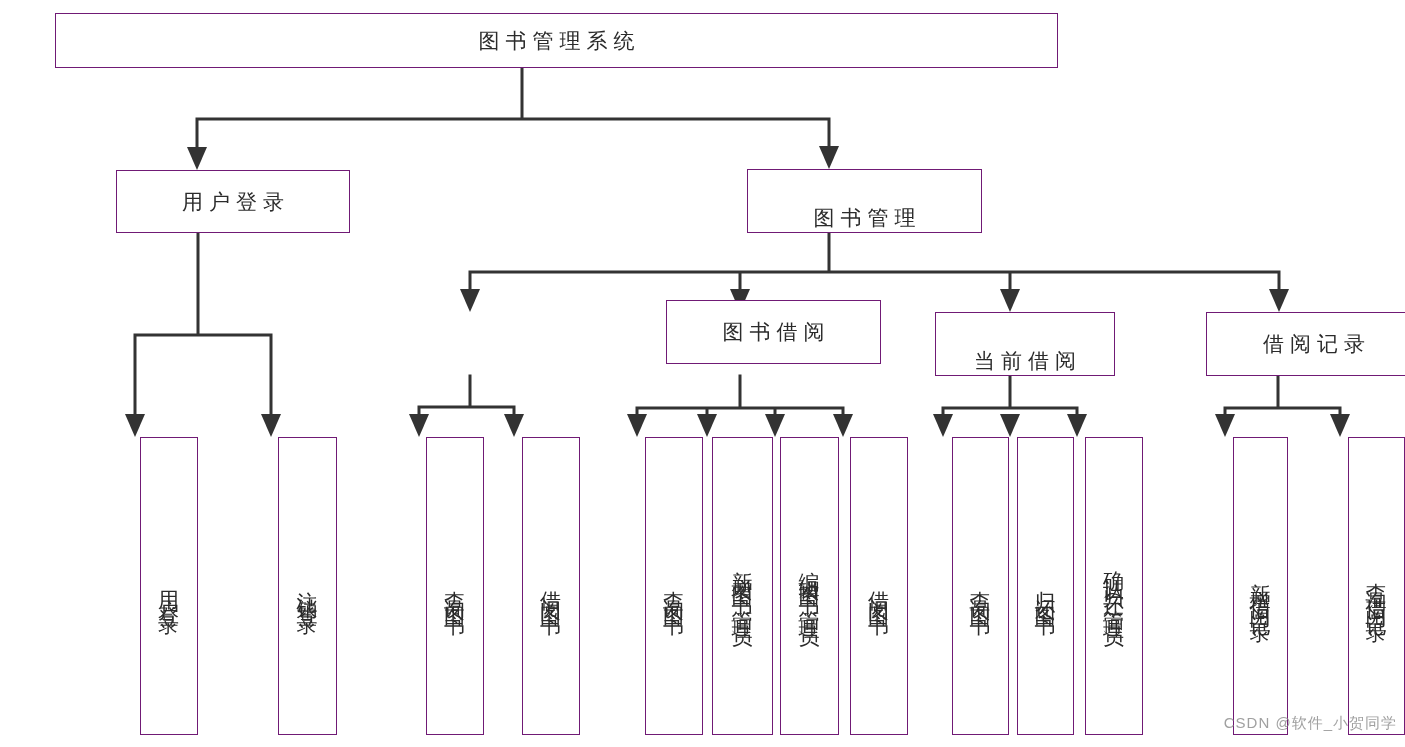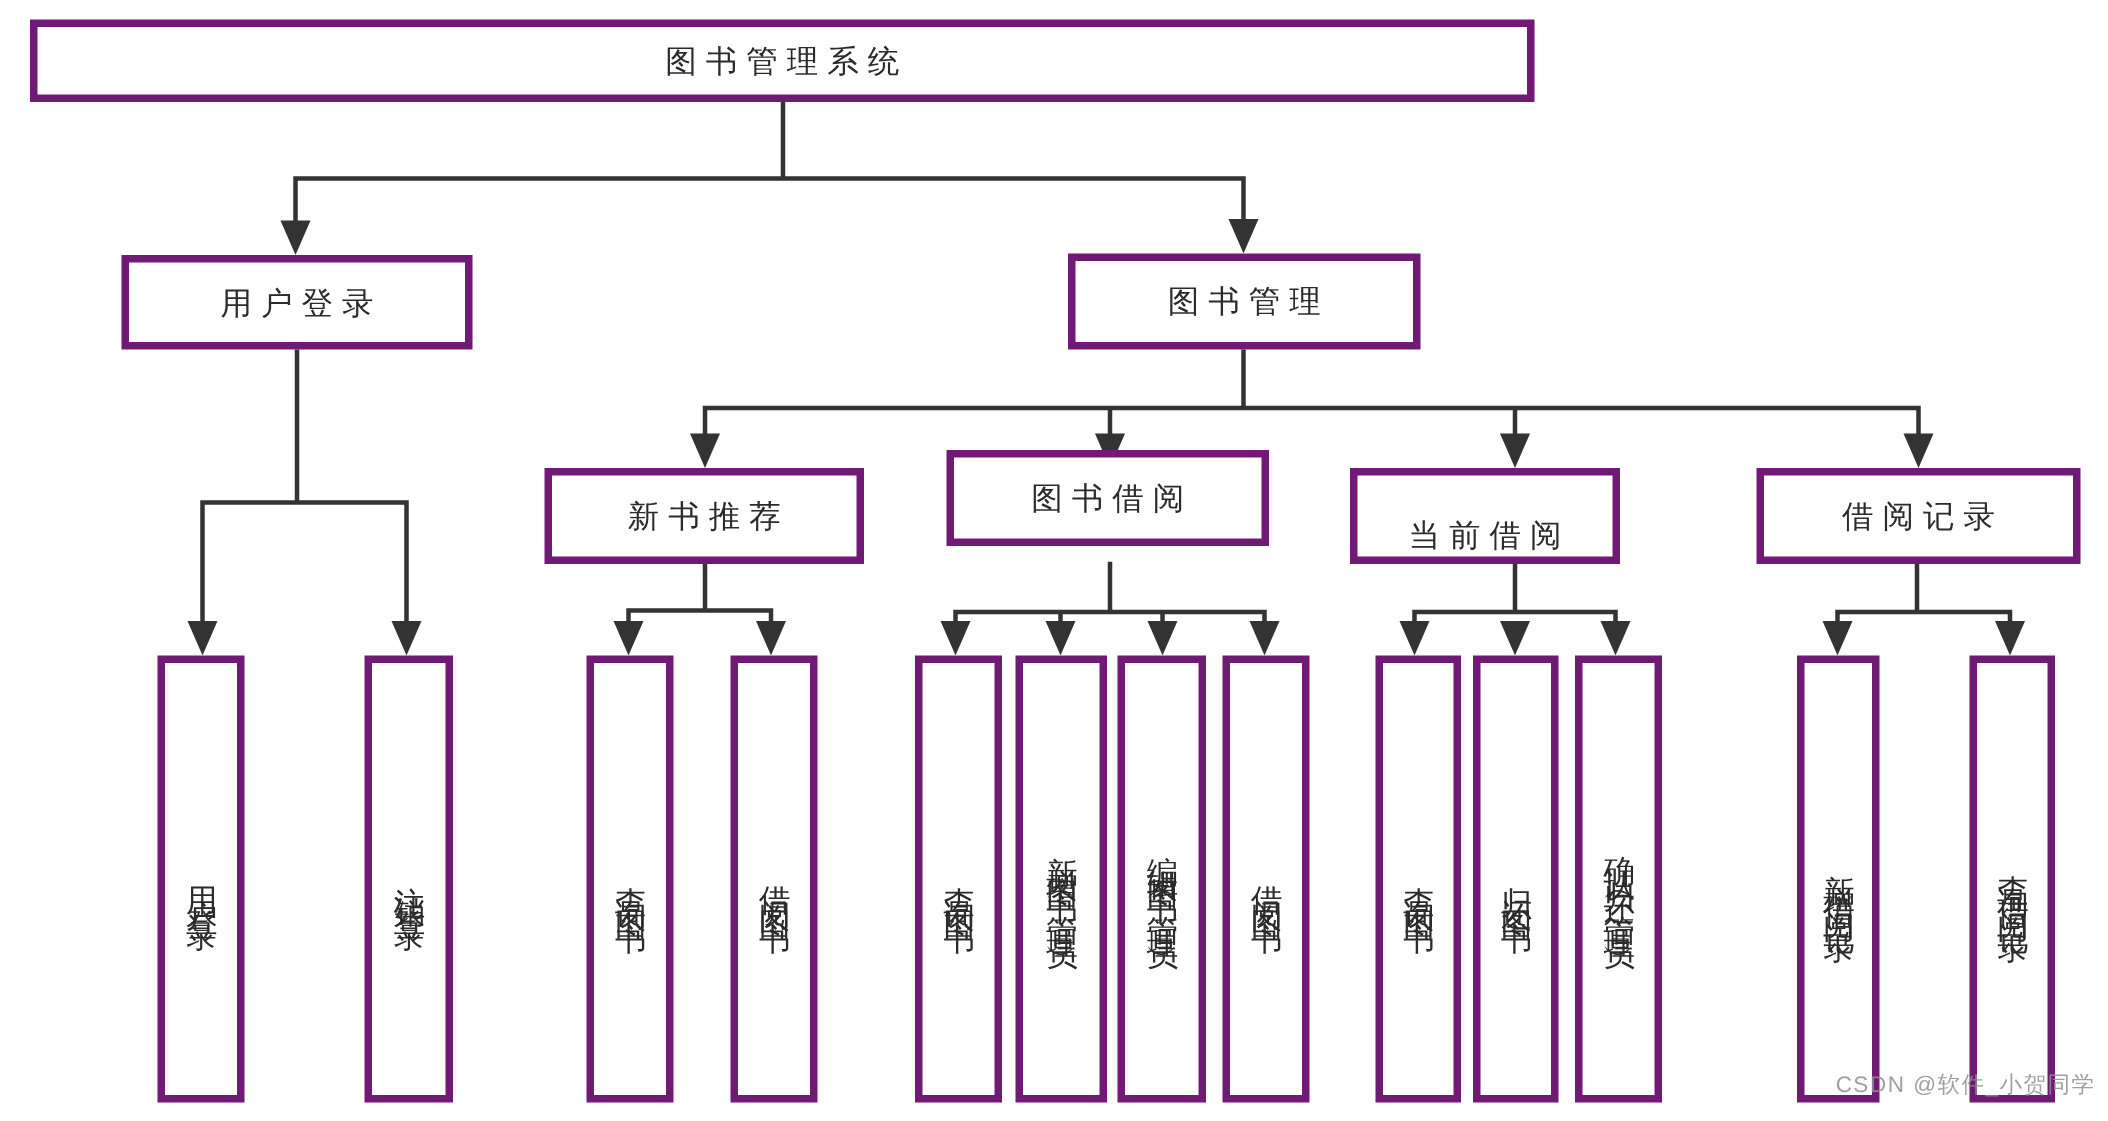--- a/index.html
+++ b/index.html
@@ -7,25 +7,26 @@
     position:relative;
     width:1405px;height:747px;
     background:#ffffff;
     font-family:"Liberation Sans", sans-serif;
     overflow:hidden;
   }
   .wires{position:absolute;left:0;top:0;z-index:0;}
   .node{
     position:absolute;
     box-sizing:border-box;
-    border:5px solid #701a75;
+    border:1px solid #701a75;
     background:#ffffff;
     display:flex;align-items:center;justify-content:center;
     color:#2b2b2b;
     z-index:1;
+    margin-left:35px;
   }
   .h-node span{
     font-size:21px;
     letter-spacing:6px;
     margin-right:-6px;
     white-space:nowrap;
   }
   .v-node{top:437px;height:298px;}
   .v-node span{
     writing-mode:vertical-rl;
@@ -91,27 +92,24 @@
     </g>
   </svg>
 
   <div class="node h-node" style="left:20px;top:13px;width:1003px;height:55px;">
     <span>图书管理系统</span>
   </div>
 
   <div class="node h-node" style="left:81px;top:170px;width:234px;height:63px;">
     <span>用户登录</span>
   </div>
-  <div class="node h-node" style="left:712px;top:169px;width:235px;height:64px;">
+  <div class="node h-node" style="left:712px;top:169px;width:235px;height:64px;align-items:flex-end;">
     <span>图书管理</span>
   </div>
 
-  <div class="node h-node" style="left:363px;top:312px;width:213px;height:64px;">
-    <span>新书推荐</span>
-  </div>
   <div class="node h-node" style="left:631px;top:300px;width:215px;height:64px;">
     <span>图书借阅</span>
   </div>
   <div class="node h-node" style="left:900px;top:312px;width:180px;height:64px;align-items:flex-end;">
     <span>当前借阅</span>
   </div>
   <div class="node h-node" style="left:1171px;top:312px;width:216px;height:64px;">
     <span>借阅记录</span>
   </div>
 

